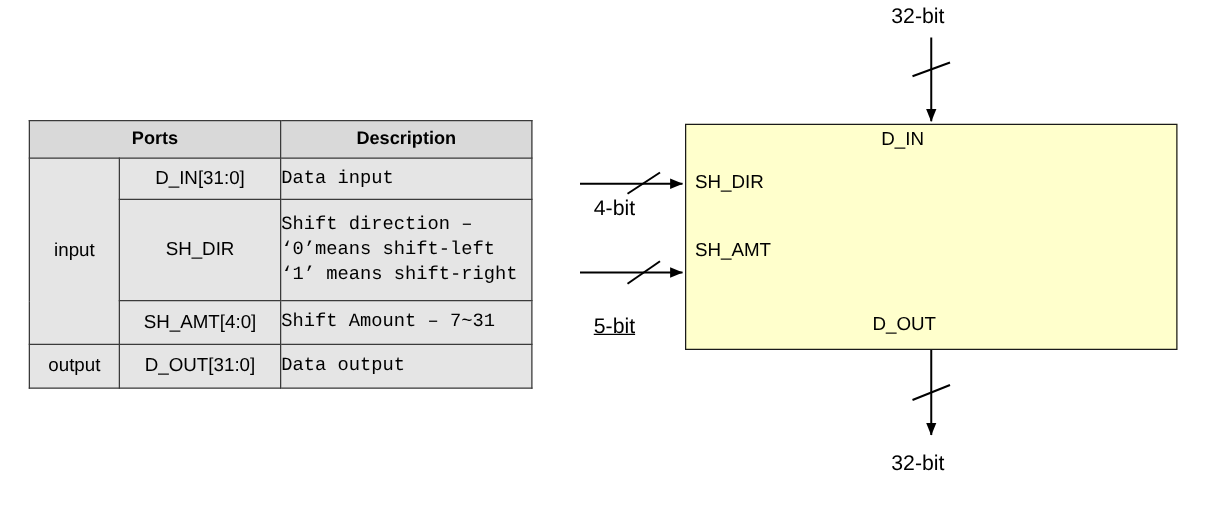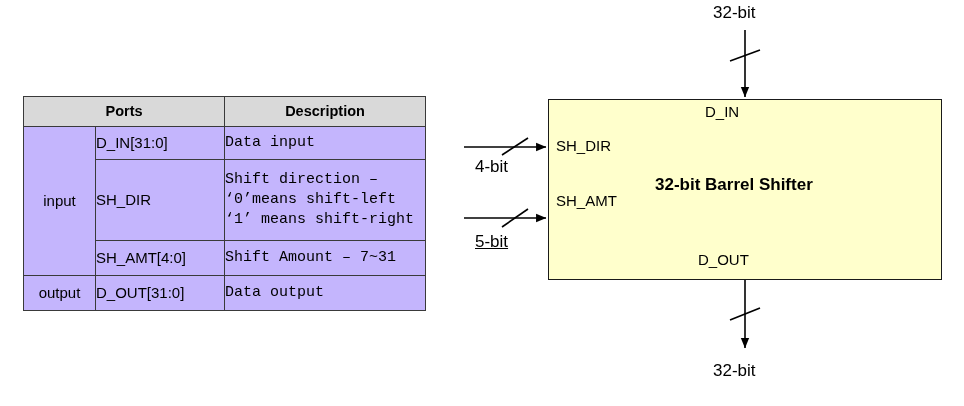--- a/index.html
+++ b/index.html
@@ -17,21 +17,21 @@
   }
 
   
   #ports-table {
     position: absolute;
     left: 23px;
     top: 96px;
     width: 402px;
     border-collapse: collapse;
     table-layout: fixed;
-    background: #c4b5fd;
+    background: #e5e5e5;
   }
   #ports-table col.c-dir  { width: 72px; }
   #ports-table col.c-port { width: 129px; }
   #ports-table col.c-desc { width: 201px; }
 
   #ports-table th,
   #ports-table td {
     border: 1px solid #3a3a3a;
     padding: 0;
     vertical-align: middle;
@@ -45,20 +45,21 @@
     text-align: center;
     height: 29px;
     font-size: 14.5px;
   }
   td.dir-cell {
     text-align: center;
     font-weight: bold;
     font-size: 13.5px;
   }
   td.port-cell {
+    text-align: center;
     font-size: 15.5px;
   }
   td.desc-cell {
     text-align: left;
     padding-left: 8px;
     padding-right: 4px;
     font-size: 15.5px;
     font-family: Liberation Mono, monospace;
   }
   tr.row-din    td { height: 32px; }
@@ -100,21 +101,21 @@
 
   .wire-label {
     position: absolute;
     font-size: 17px;
     white-space: nowrap;
     line-height: 1;
   }
   #label-32-in   { left: 273px; top: 4px; }
   #label-32-out  { left: 273px; top: 362px; }
   #label-1-bit   { left: 35px;  top: 158px; }
-  #label-5-bit   { left: 35px;  top: 233px; text-decoration: underline; }
+  #label-5-bit   { left: 35px;  top: 252px; text-decoration: underline; }
 
   svg#wires {
     position: absolute;
     left: 0; top: 0;
     width: 524px;
     height: 406px;
     overflow: visible;
   }
 </style>
 </head>
@@ -187,21 +188,20 @@
     </g>
 
     <g>
       <line x1="305" y1="280" x2="305" y2="348" stroke="#000000" stroke-width="1.6" marker-end="url(#arrowhead)"></line>
       <line x1="290" y1="320" x2="320" y2="308" stroke="#000000" stroke-width="1.6"></line>
     </g>
   </svg>
 
   <div class="blk-label" id="label-d-in">D_IN</div>
   <div class="blk-label" id="label-sh-dir">SH_DIR</div>
-  <div class="blk-label" id="label-title">32-bit Barrel Shifter</div>
   <div class="blk-label" id="label-sh-amt">SH_AMT</div>
   <div class="blk-label" id="label-d-out">D_OUT</div>
 
   <div class="wire-label" id="label-32-in">32-bit</div>
   <div class="wire-label" id="label-1-bit">4-bit</div>
   <div class="wire-label" id="label-5-bit">5-bit</div>
   <div class="wire-label" id="label-32-out">32-bit</div>
 
 </div>
 

